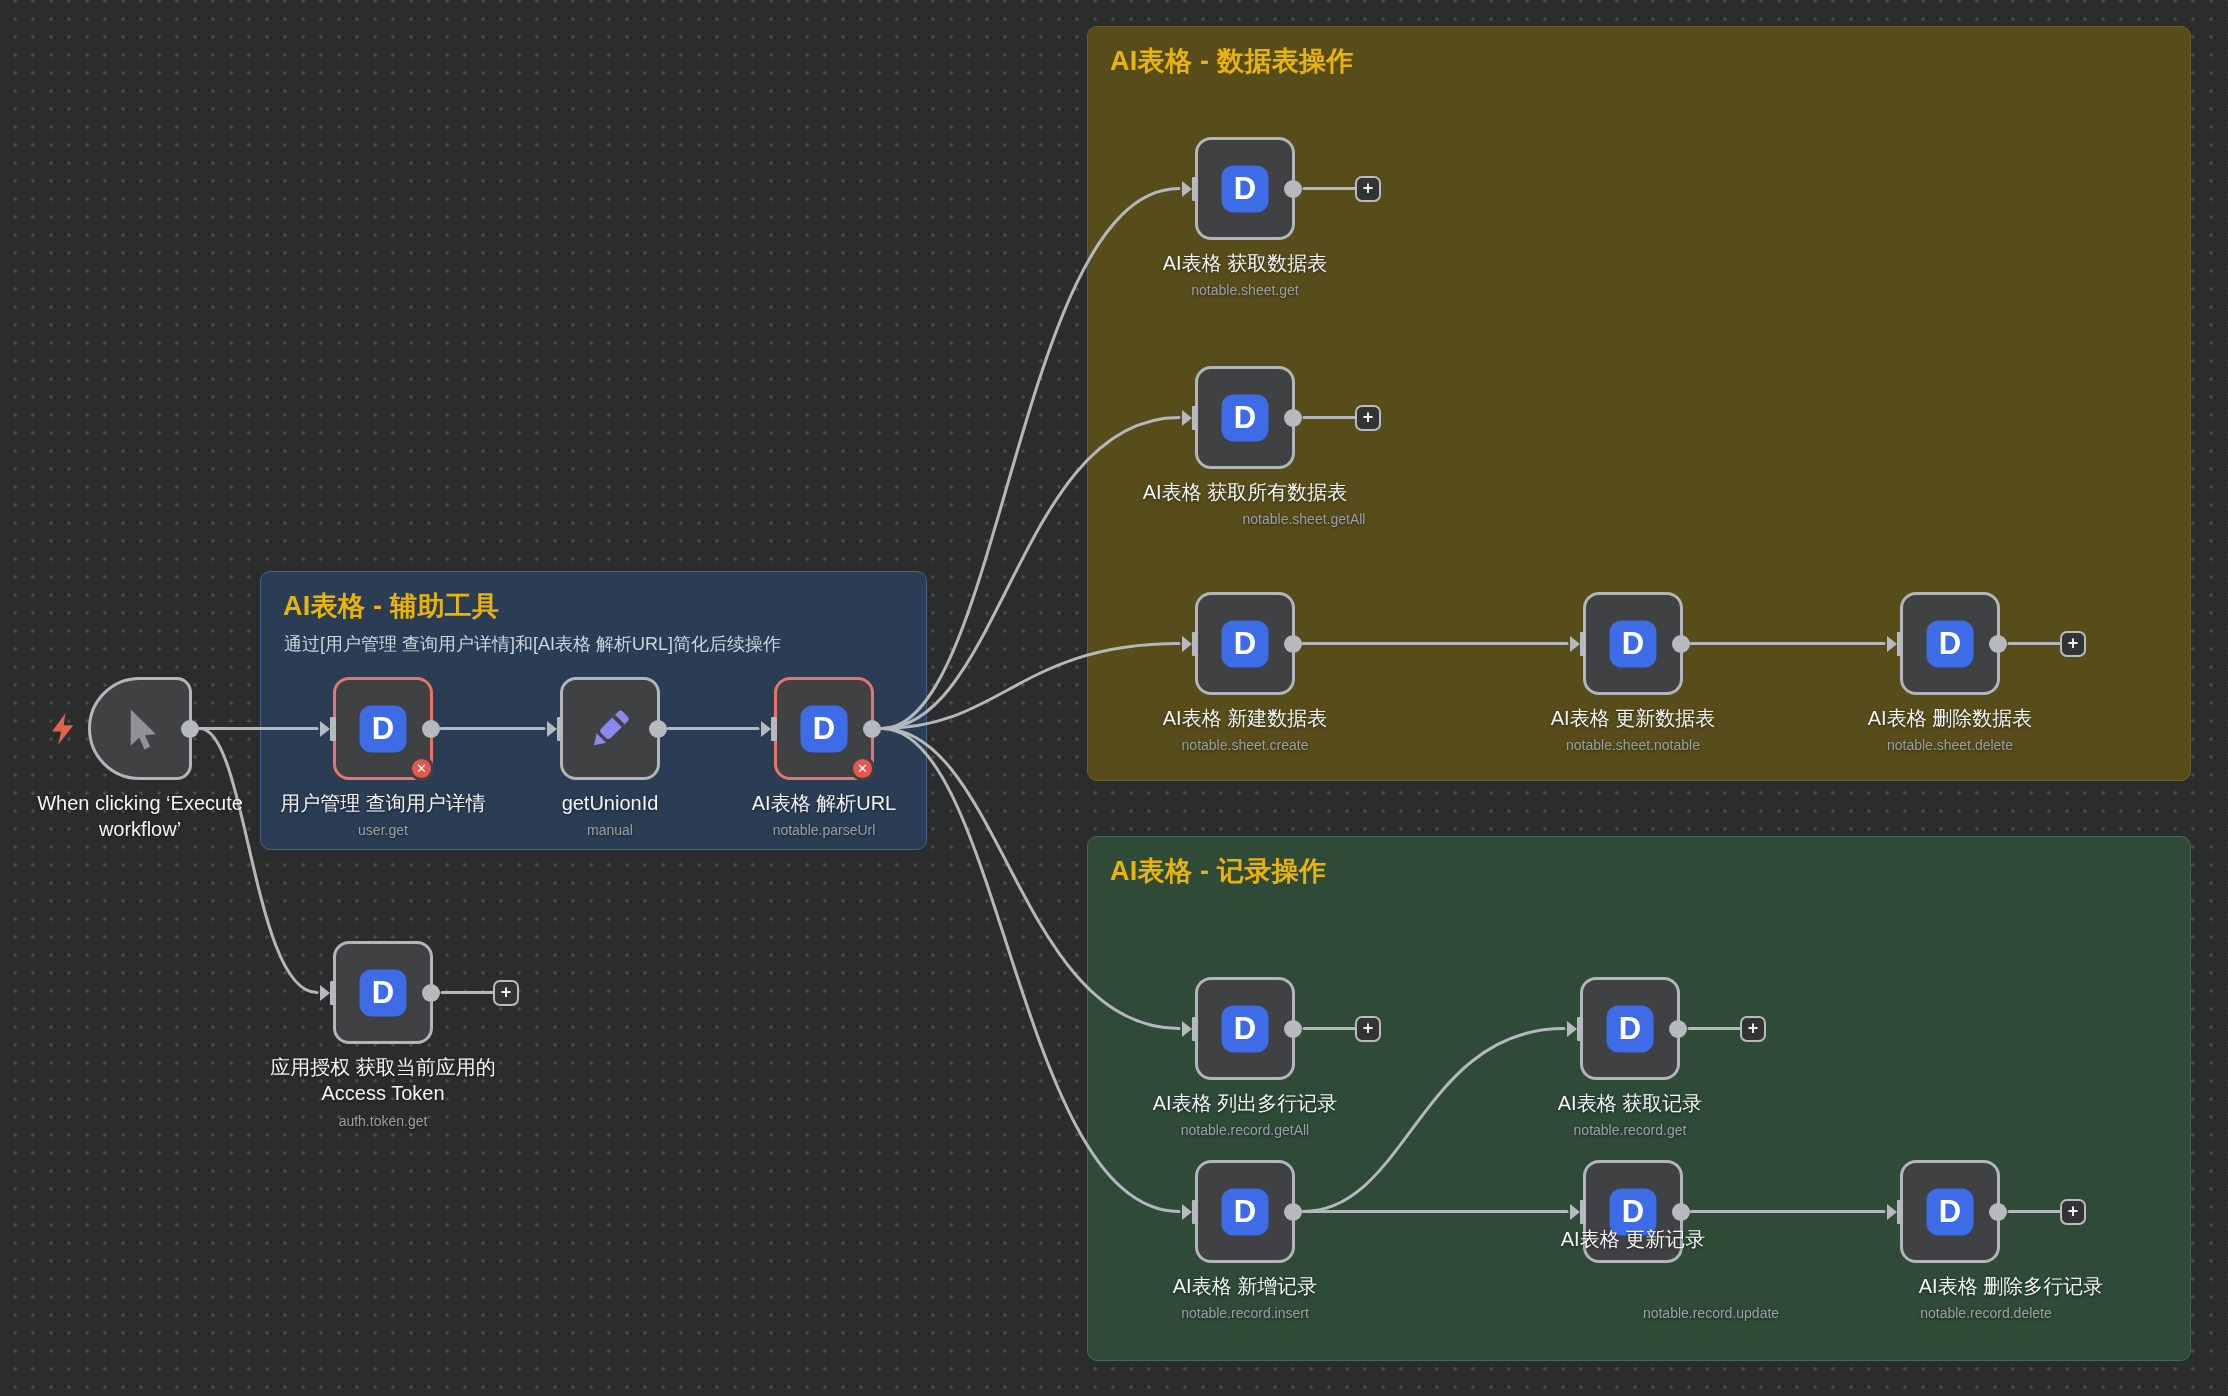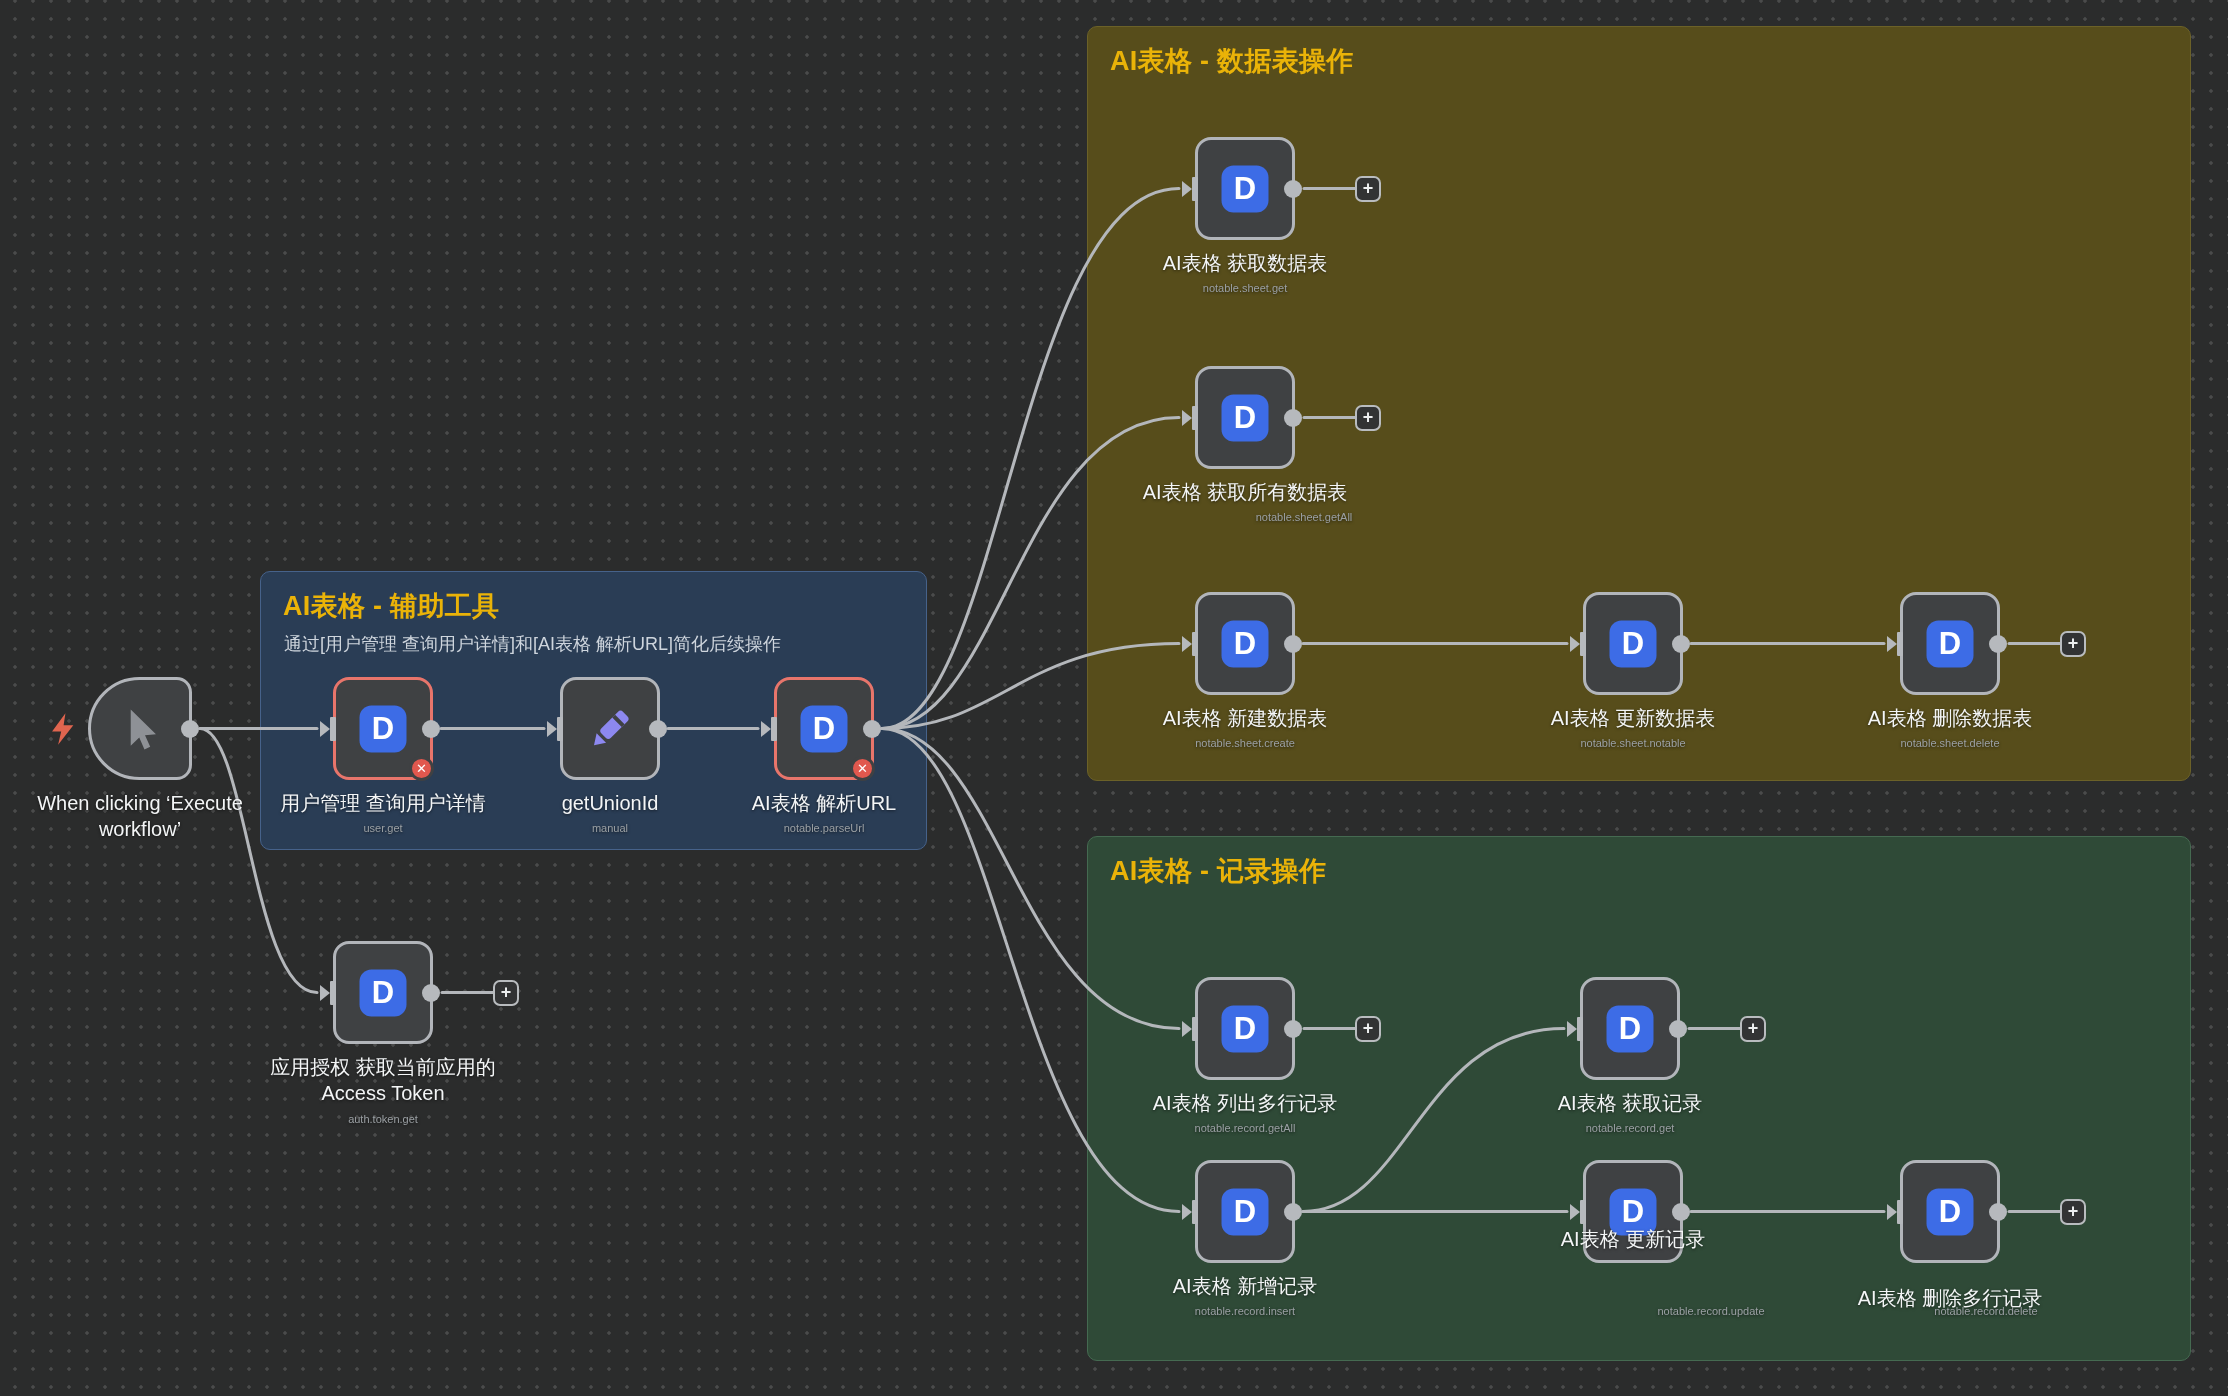--- a/index.html
+++ b/index.html
@@ -30,21 +30,21 @@
     width:18px;height:18px;border-radius:50%;background:#b6b9bd;}
   .in-connector{position:absolute;left:-16px;top:50%;transform:translateY(-50%);
     display:flex;align-items:center;}
   .in-connector .tri{width:0;height:0;border-top:8px solid transparent;border-bottom:8px solid transparent;border-left:10px solid #b6b9bd;}
   .in-connector .bar{width:6px;height:24px;background:#b6b9bd;border-radius:1px;}
   .err-badge{position:absolute;right:-4px;bottom:-4px;width:25px;height:25px;border-radius:50%;
     background:#e1584e;border:3px solid #3f4143;color:#fff;display:flex;align-items:center;justify-content:center;
     font-size:13px;font-weight:700;box-sizing:border-box;}
   .node-label{position:absolute;text-align:center;color:#f3f5f6;font-size:20px;font-weight:500;line-height:1.32;
     white-space:pre-line;text-shadow:0 1px 3px rgba(0,0,0,.55);}
-  .node-sub{position:absolute;text-align:center;color:#9ba0a4;font-size:11px;text-shadow:0 1px 3px rgba(0,0,0,.55);white-space:nowrap;}
+  .node-sub{position:absolute;text-align:center;color:#9ba0a4;font-size:14px;text-shadow:0 1px 3px rgba(0,0,0,.55);white-space:nowrap;}
   .plus-btn{position:absolute;width:26px;height:26px;border-radius:7px;background:#323334;border:2.5px solid #b9bcbf;
     box-sizing:border-box;color:#eceeef;display:flex;align-items:center;justify-content:center;
     font-size:18px;font-weight:600;line-height:1;padding-bottom:1px;}
   .bolt{position:absolute;left:48px;top:712px;width:30px;height:34px;}
 </style>
 </head>
 <body>
 
 <div id="canvas">
   <svg class="bolt" viewBox="0 0 24 28">
@@ -241,16 +241,16 @@
     <div class="node-label" style="left: 1443px; top: 1226px; width: 380px; text-align: center;">AI表格 更新记录</div>
     <div class="node-sub" style="left: 1521px; top: 1305px; width: 380px; text-align: center;">notable.record.update</div>
     <div class="node" style="left: 1900px; top: 1160px; width: 100px; height: 103px;">
       <div class="icon-tile">D</div>
       <div class="in-connector">
         <div class="tri"></div>
         <div class="bar"></div>
       </div>
       <div class="out-dot"></div>
     </div>
-    <div class="node-label" style="left: 1760px; top: 1273px; width: 380px; margin-top: 12px;">AI表格 删除多行记录</div>
+    <div class="node-label" style="left: 1821px; top: 1273px; width: 380px;">AI表格 删除多行记录</div>
     <div class="node-sub" style="left: 1796px; top: 1305px; width: 380px;">notable.record.delete</div>
     <div class="plus-btn" style="left: 2060px; top: 1198.5px;">+</div>
   </div>
 
 </body></html>

